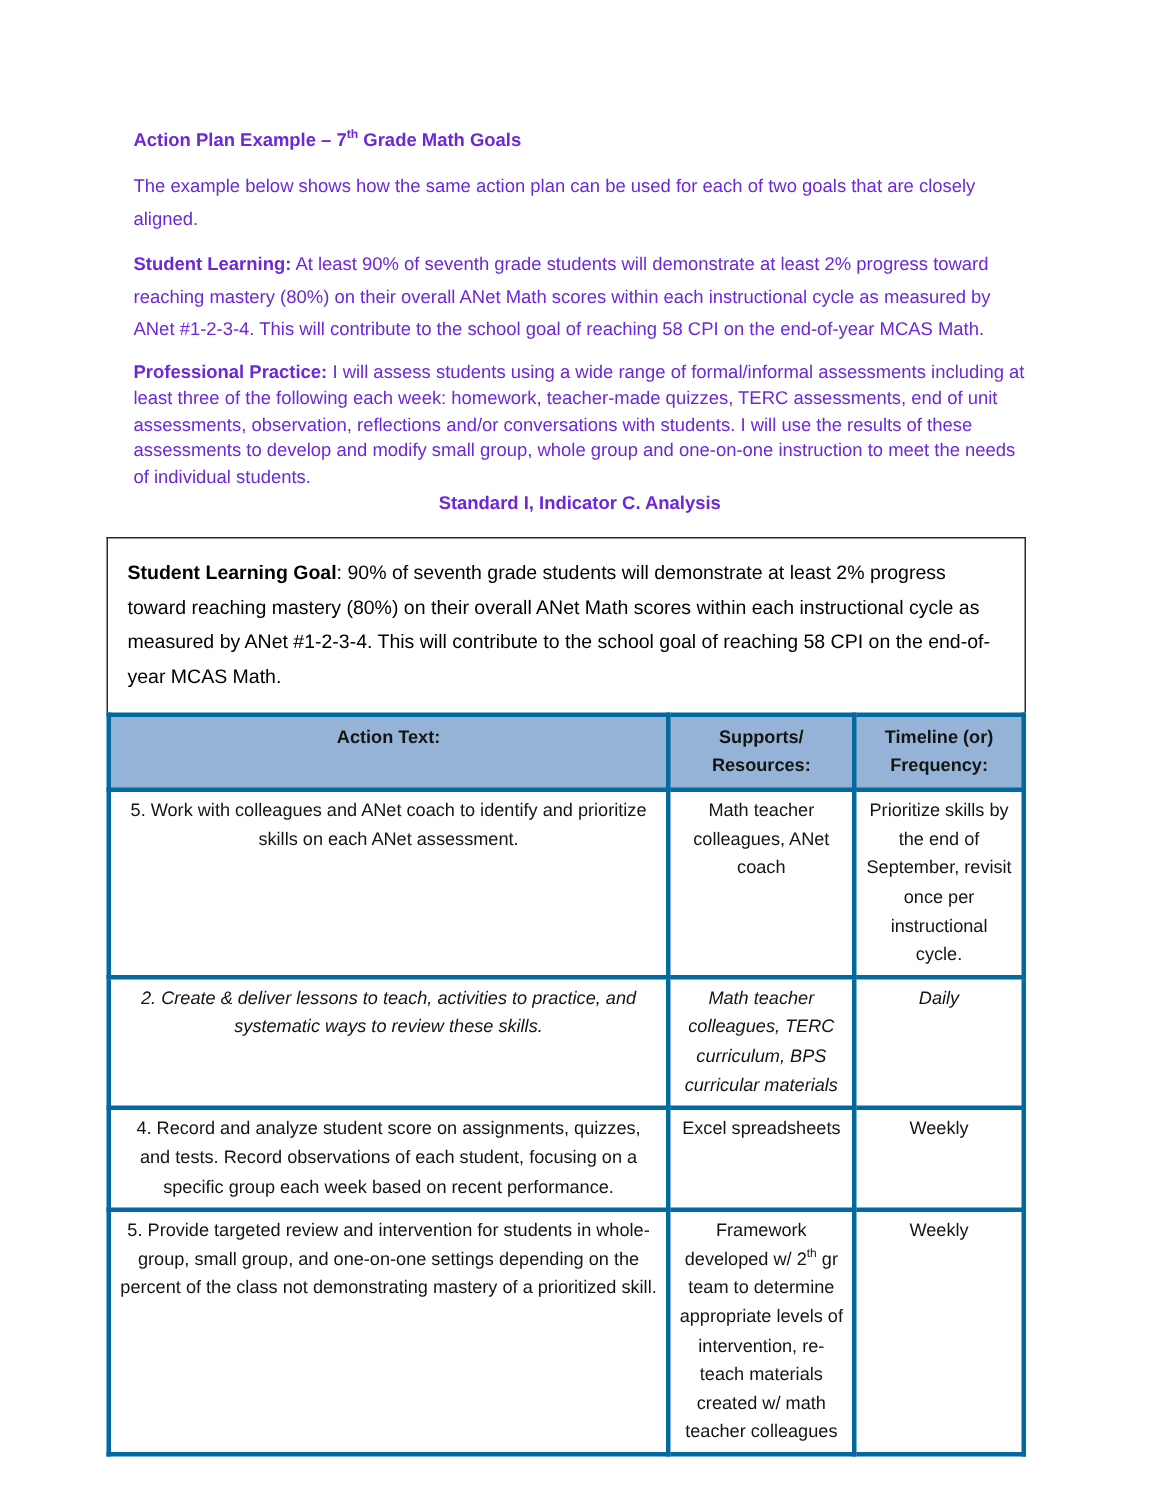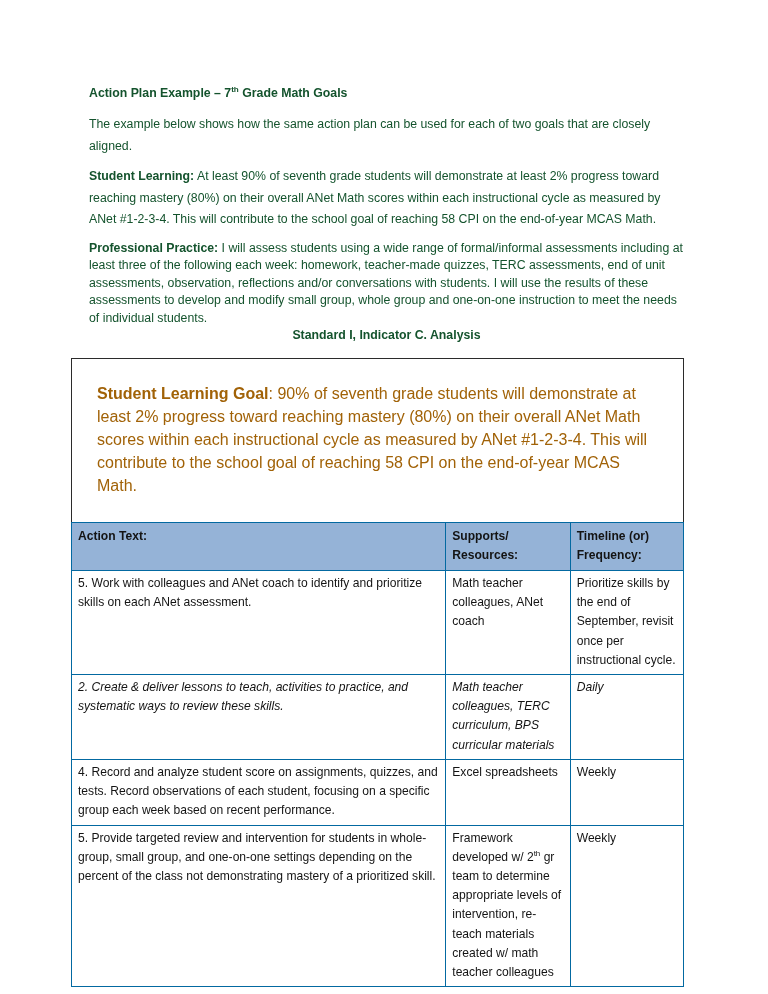--- a/index.html
+++ b/index.html
@@ -29,21 +29,21 @@
     width: 613px;
   }
 
   
   .para {
     font-size: 12.3px;
     line-height: 21.5px;
     margin: 0 0 9px 0;
     padding: 0 0 0 18px;
     text-align: left;
-    color: #14532d;
+    color: #6d28d9;
   }
   .para.title {
     font-weight: bold;
     margin-bottom: 12px;
     line-height: 18px;
   }
   .para.tight {
     line-height: 17.6px;
     margin-bottom: 0;
   }
@@ -64,43 +64,43 @@
 
   
   .goal-box {
     border: 1px solid #2b2b2b;
     border-bottom: none;
     box-sizing: border-box;
     width: 613px;
     padding: 7px 9px 9px 9px;
   }
   .goal-text {
-    font-size: 16px;
+    font-size: 13px;
     line-height: 23px;
-    margin: 16px;
-    color: #a16207;
+    margin: 4px;
+    color: #000000;
   }
 
   
   table.action-table {
     border-collapse: collapse;
     width: 613px;
     table-layout: fixed;
     box-sizing: border-box;
   }
   table.action-table td,
   table.action-table th {
-    border: 1px solid #0369a1;
+    border: 3px solid #0369a1;
     vertical-align: top;
     font-size: 12.1px;
     line-height: 19.2px;
     padding: 3px 6px 4px 6px;
     color: #141414;
     font-weight: normal;
-    text-align: left;
+    text-align: center;
     box-sizing: border-box;
   }
   table.action-table thead th {
     background: #95b3d7;
     font-weight: bold;
     line-height: 19px;
     padding: 4px 6px 5px 6px;
   }
   th.col-action   { width: 370px; }
   th.col-supports { width: 123px; text-align: center; }

